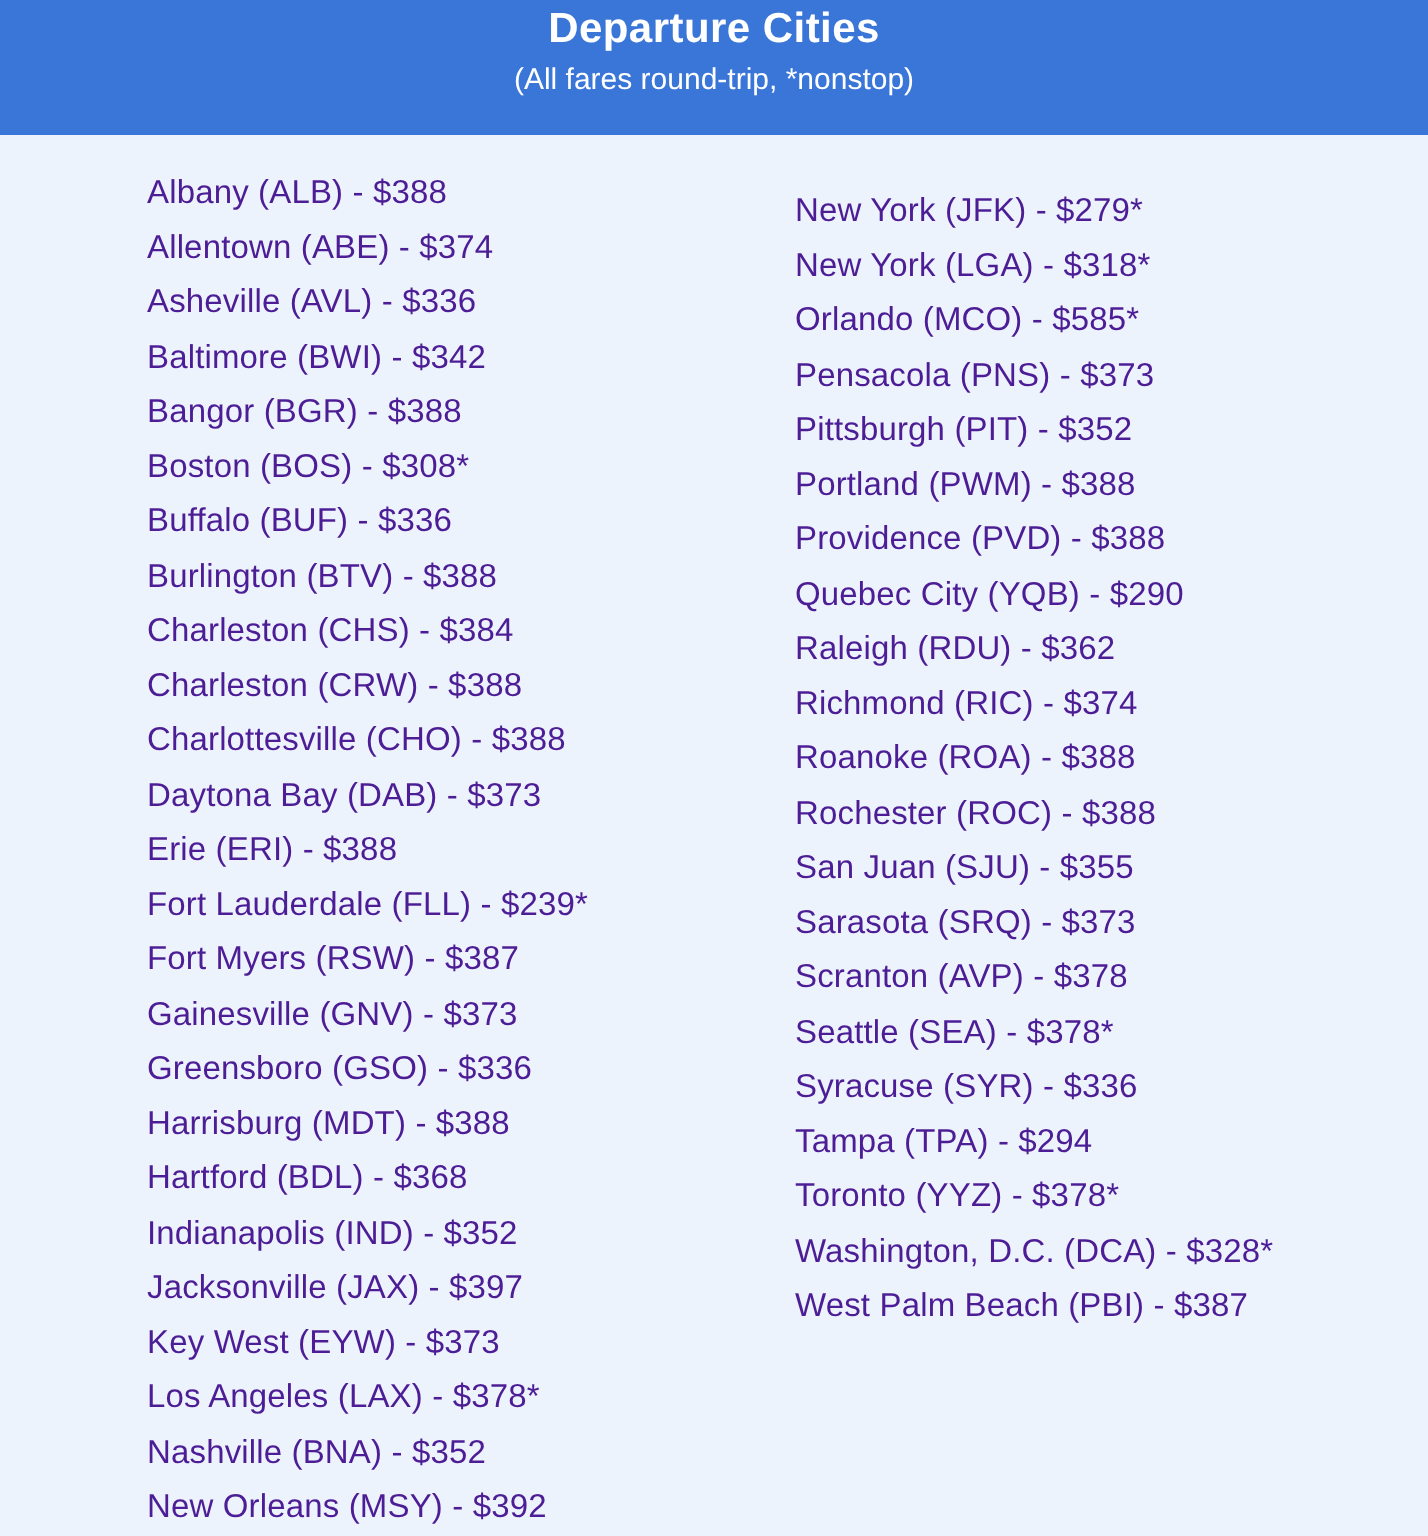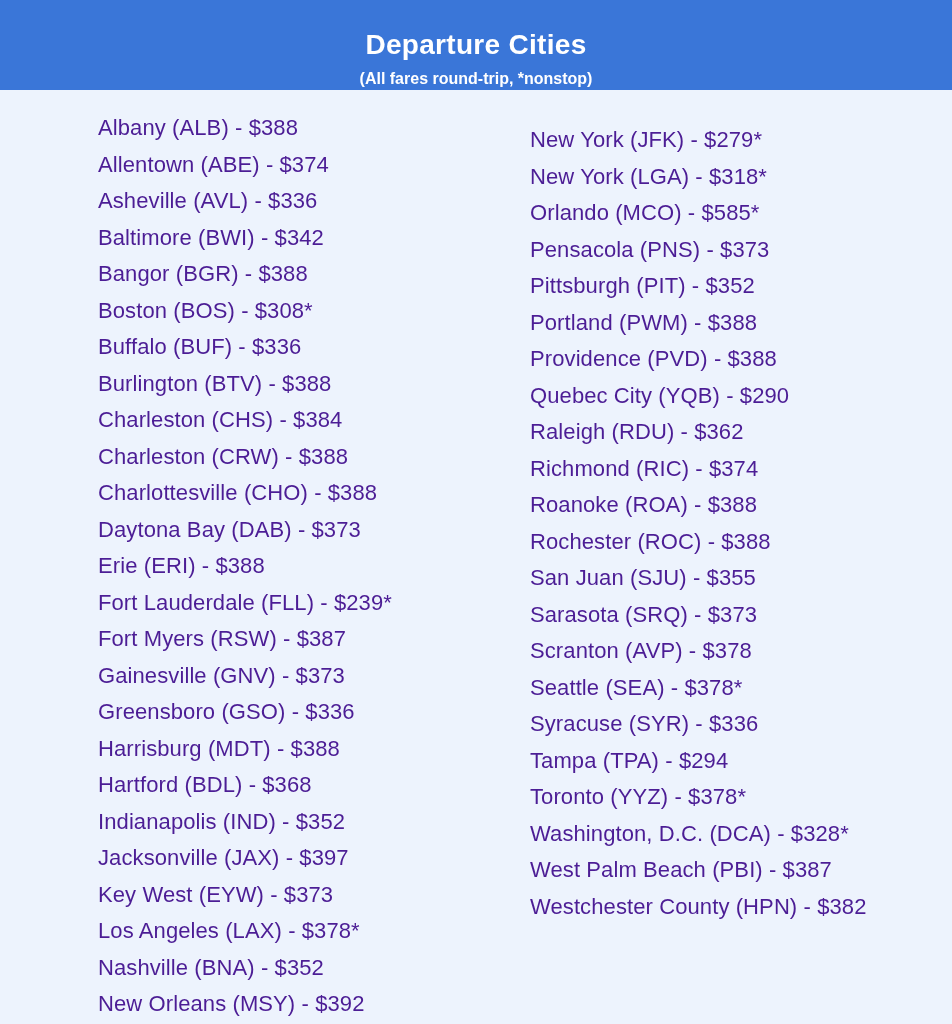--- a/index.html
+++ b/index.html
@@ -14,26 +14,26 @@
     width: 952px;
     height: 90px;
     background: #3a76d8;
     color: #ffffff;
     text-align: center;
   }
   .banner h1 {
     font-size: 28px;
     font-weight: bold;
     line-height: 34px;
-    padding-top: 28px;
+    padding-top: 2px;
     letter-spacing: 0.3px;
   }
   .banner .subtitle {
-    font-size: 16px;
-    font-weight: bold;
+    font-size: 20px;
+    font-weight: normal;
     line-height: 26px;
     margin-top: 4px;
   }
   .fare-board {
     display: flex;
     padding: 20px 0 0 98px;
   }
   .fare-col {
     display: block;
   }
@@ -98,15 +98,14 @@
       <div class="fare-row">Rochester (ROC) - $388</div>
       <div class="fare-row">San Juan (SJU) - $355</div>
       <div class="fare-row">Sarasota (SRQ) - $373</div>
       <div class="fare-row">Scranton (AVP) - $378</div>
       <div class="fare-row">Seattle (SEA) - $378*</div>
       <div class="fare-row">Syracuse (SYR) - $336</div>
       <div class="fare-row">Tampa (TPA) - $294</div>
       <div class="fare-row">Toronto (YYZ) - $378*</div>
       <div class="fare-row">Washington, D.C. (DCA) - $328*</div>
       <div class="fare-row">West Palm Beach (PBI) - $387</div>
-      <div class="fare-row">Westchester County (HPN) - $382</div>
     </div>
 </main>
 
 </body></html>

